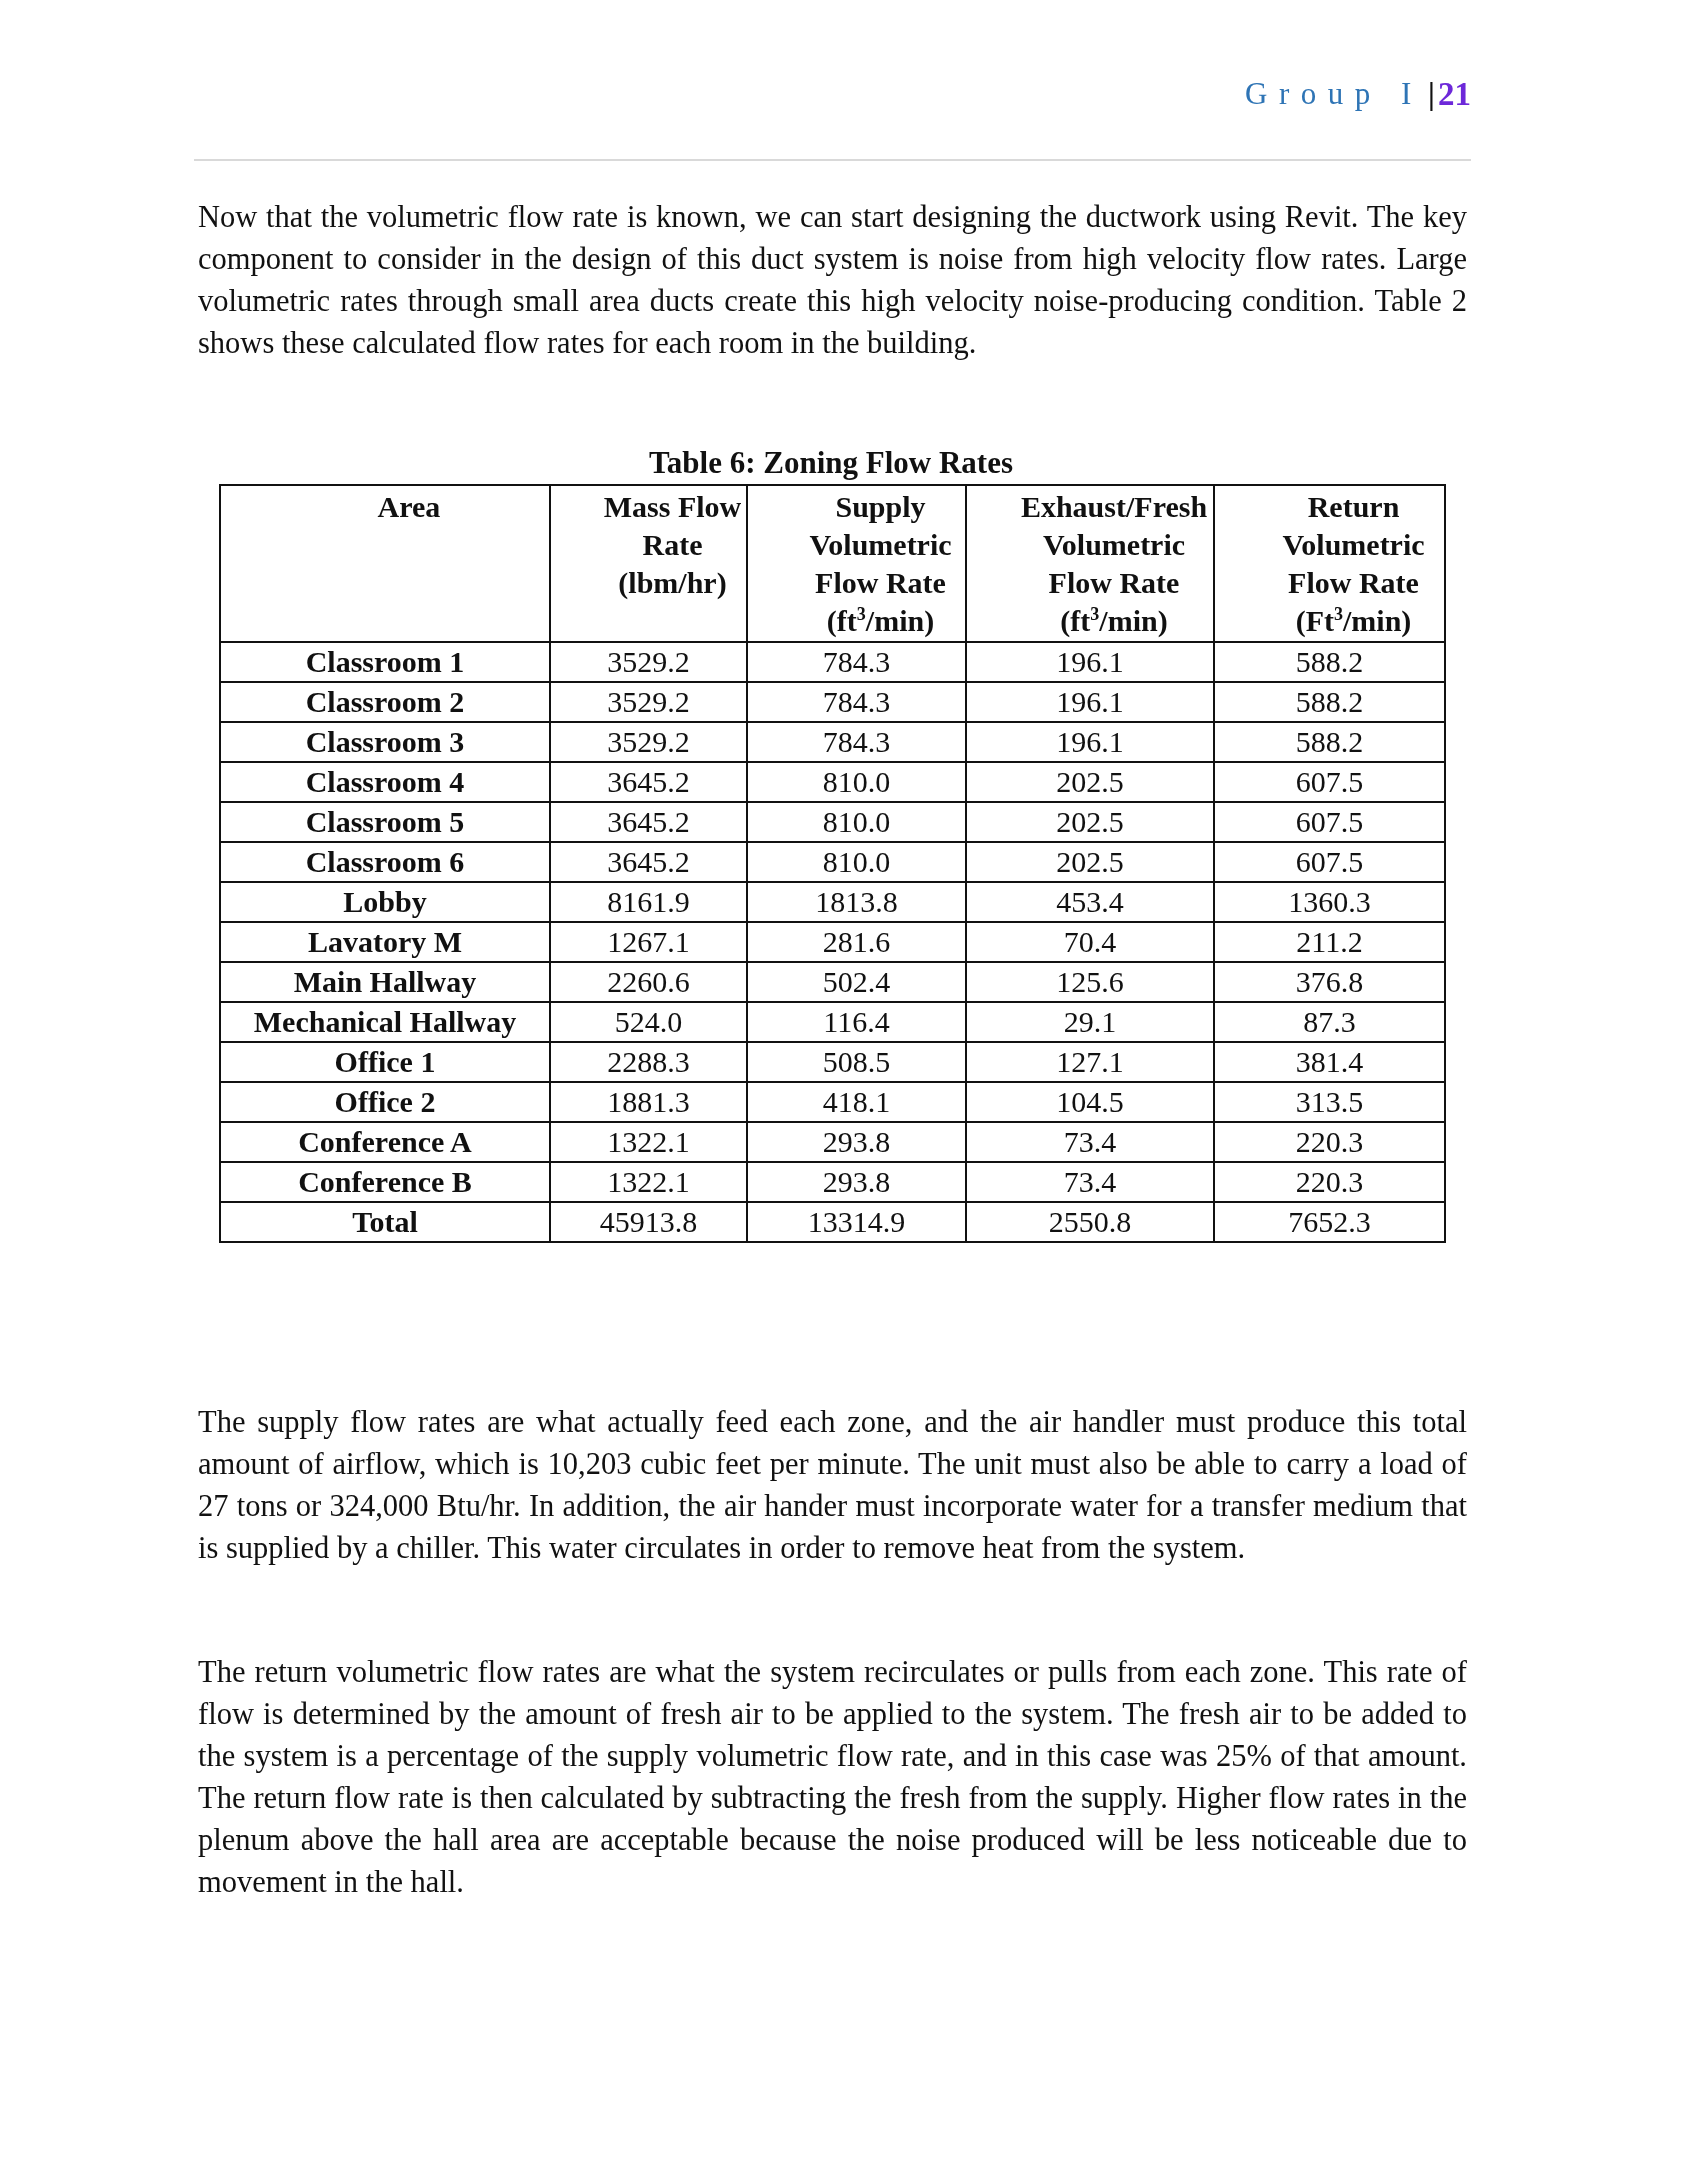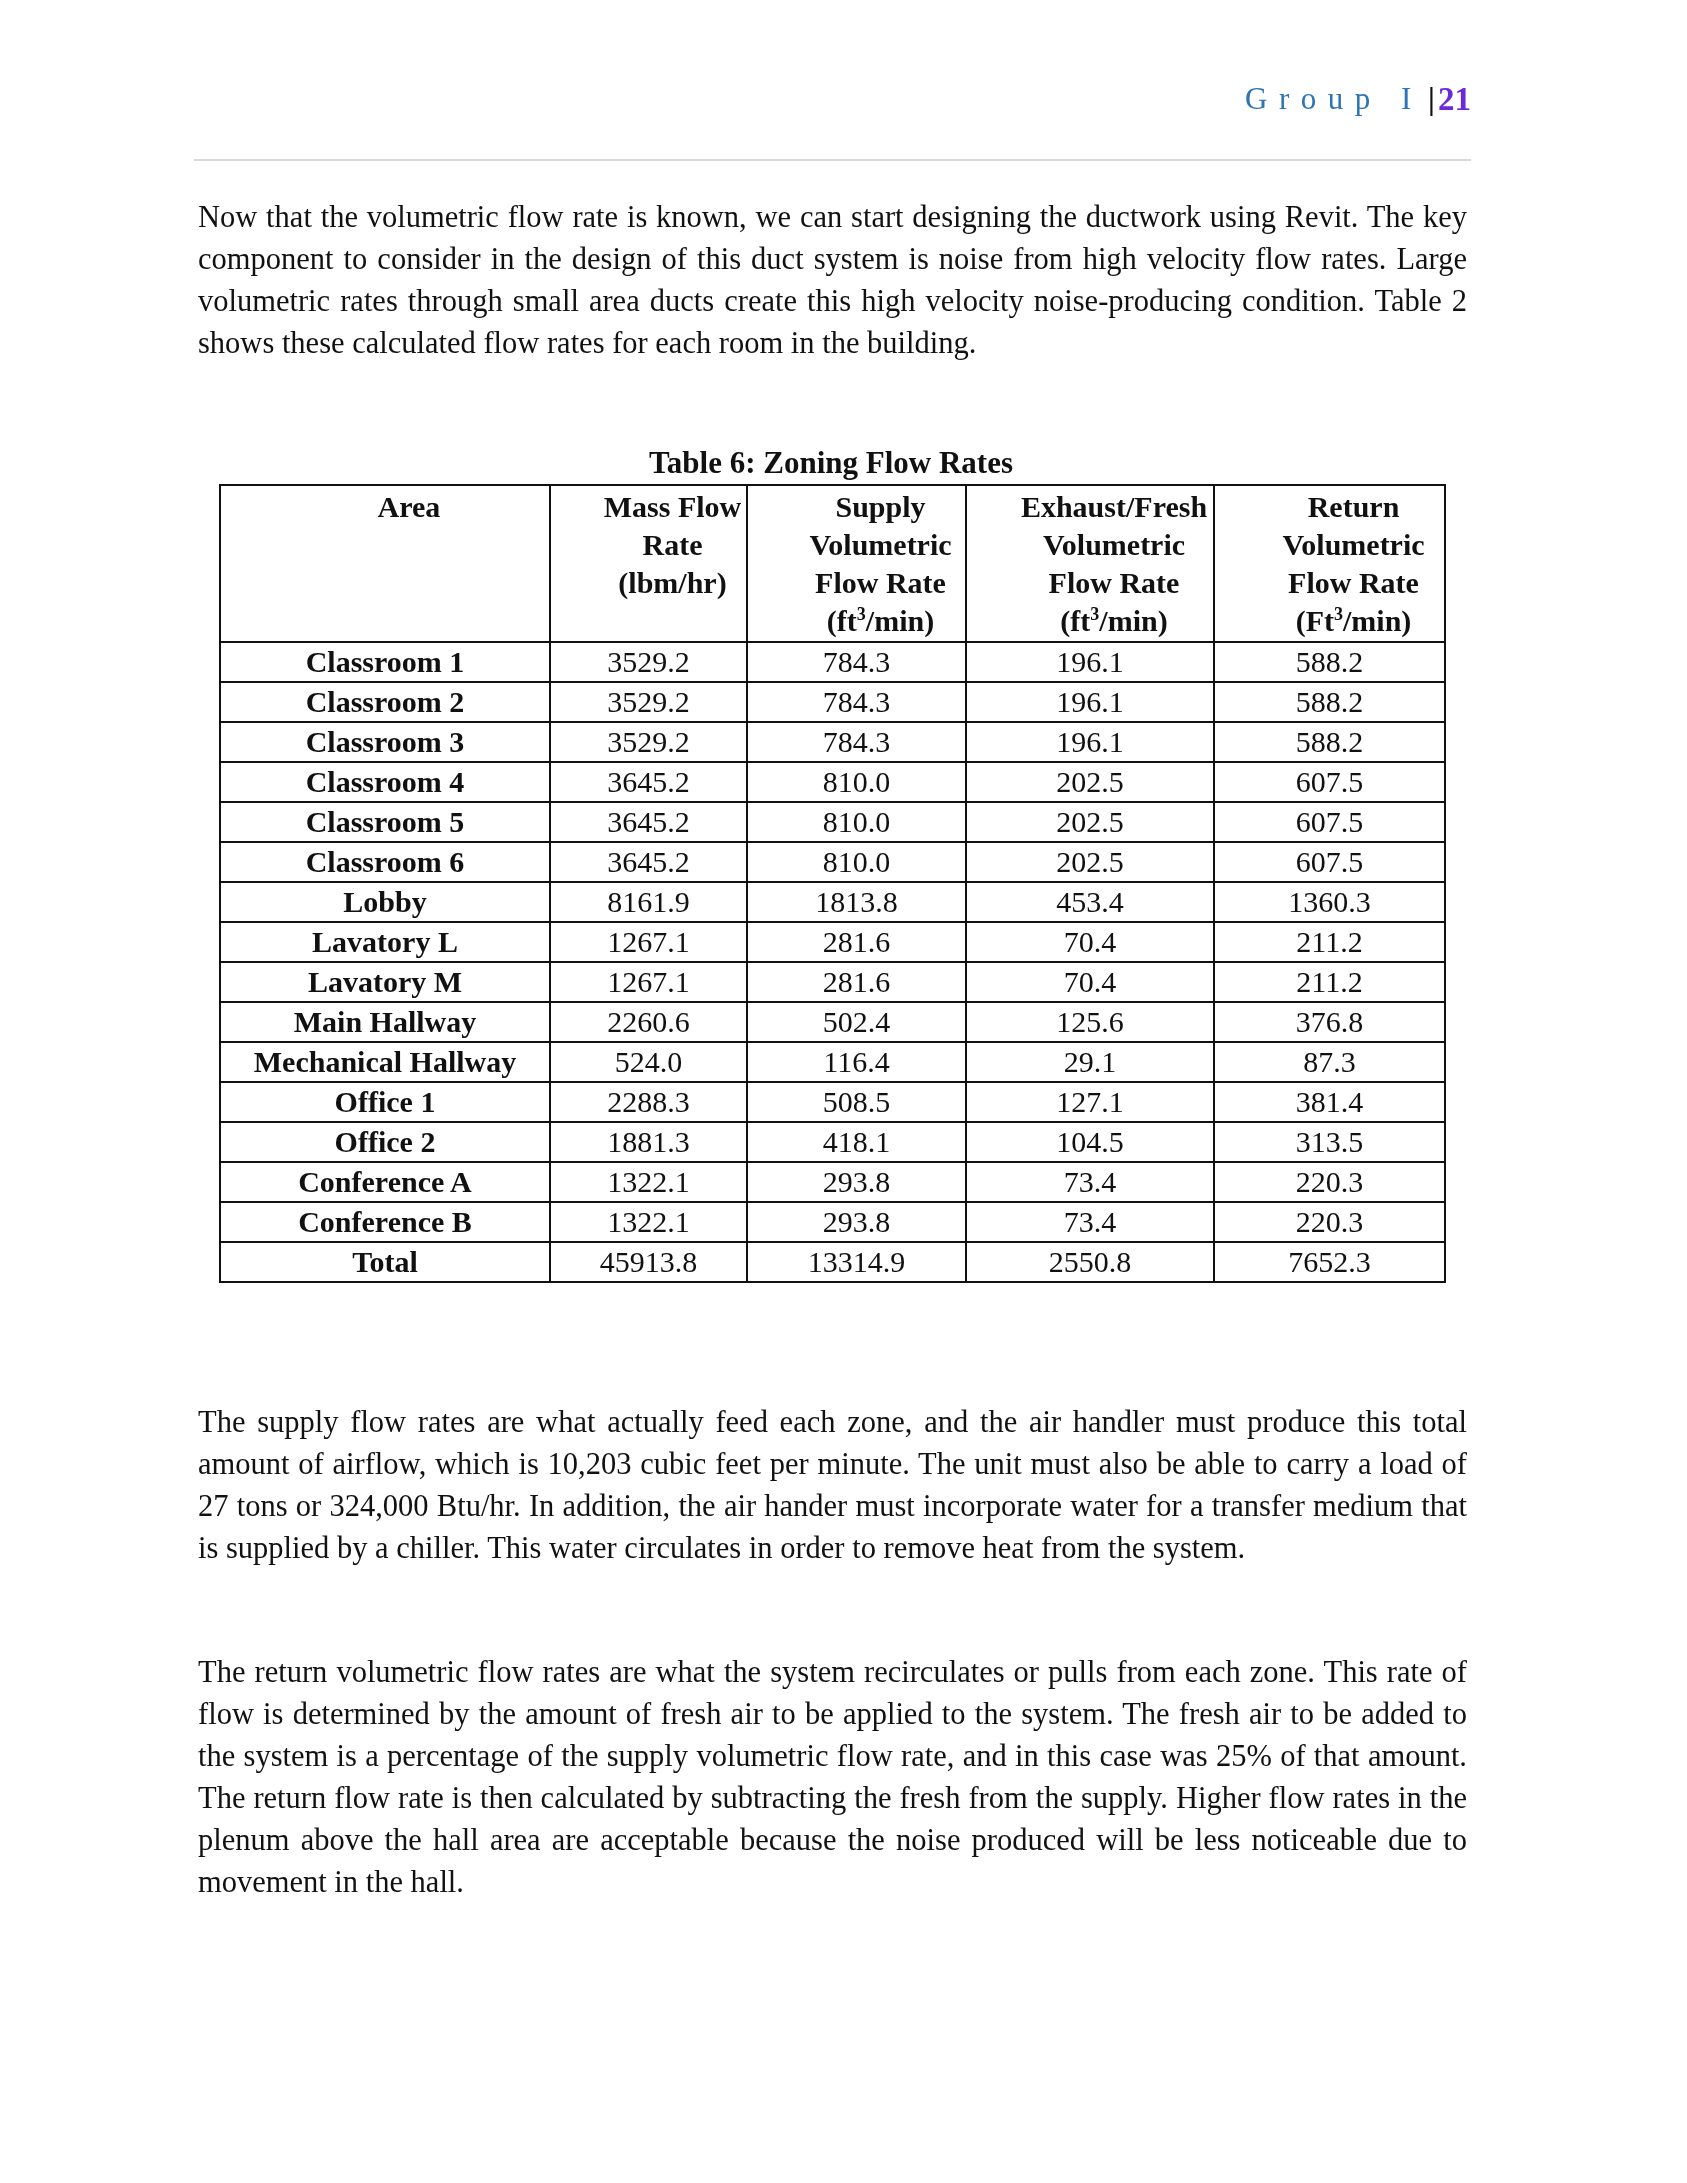--- a/index.html
+++ b/index.html
@@ -1,19 +1,19 @@
 <!DOCTYPE html>
 <html style="font-size:13px"><head>
 <meta charset="utf-8">
 <style>
   html, body { margin: 0; padding: 0; background: #ffffff; }
   body { width: 1687px; height: 2183px; position: relative; overflow: hidden;
          font-family: "Liberation Serif", "DejaVu Serif", serif; color: #111; }
   .page-header { position: absolute; top: 76px; right: 216px; height: 46px;
-                 display: flex; align-items: center; font-size: 31px; }
+                 display: flex; align-items: flex-start; font-size: 31px; }
   .header-group { color: #2E74B5; letter-spacing: 11.5px; margin-right: 5px; }
   .header-sep { color: #111; font-weight: bold; margin-right: 3.3px; }
   .header-page { color: #6d28d9; font-weight: bold; font-size: 33px; }
   .header-rule { position: absolute; top: 159px; left: 194px; width: 1277px; height: 1.6px; background: #d9d9d9; }
 
   .para { position: absolute; left: 198px; width: 1269px; font-size: 30.5px; line-height: 42px;
           text-align: justify; margin: 0; }
   .para.p1 { top: 196px; }
   .para.p2 { top: 1401px; }
   .para.p3 { top: 1651px; }
@@ -125,27 +125,20 @@
         <td>607.5</td>
       </tr>
       <tr>
         <td class="area">Lobby</td>
         <td>8161.9</td>
         <td>1813.8</td>
         <td>453.4</td>
         <td>1360.3</td>
       </tr>
       <tr>
-        <td class="area">Lavatory L</td>
-        <td>1267.1</td>
-        <td>281.6</td>
-        <td>70.4</td>
-        <td>211.2</td>
-      </tr>
-      <tr>
         <td class="area">Lavatory M</td>
         <td>1267.1</td>
         <td>281.6</td>
         <td>70.4</td>
         <td>211.2</td>
       </tr>
       <tr>
         <td class="area">Main Hallway</td>
         <td>2260.6</td>
         <td>502.4</td>

